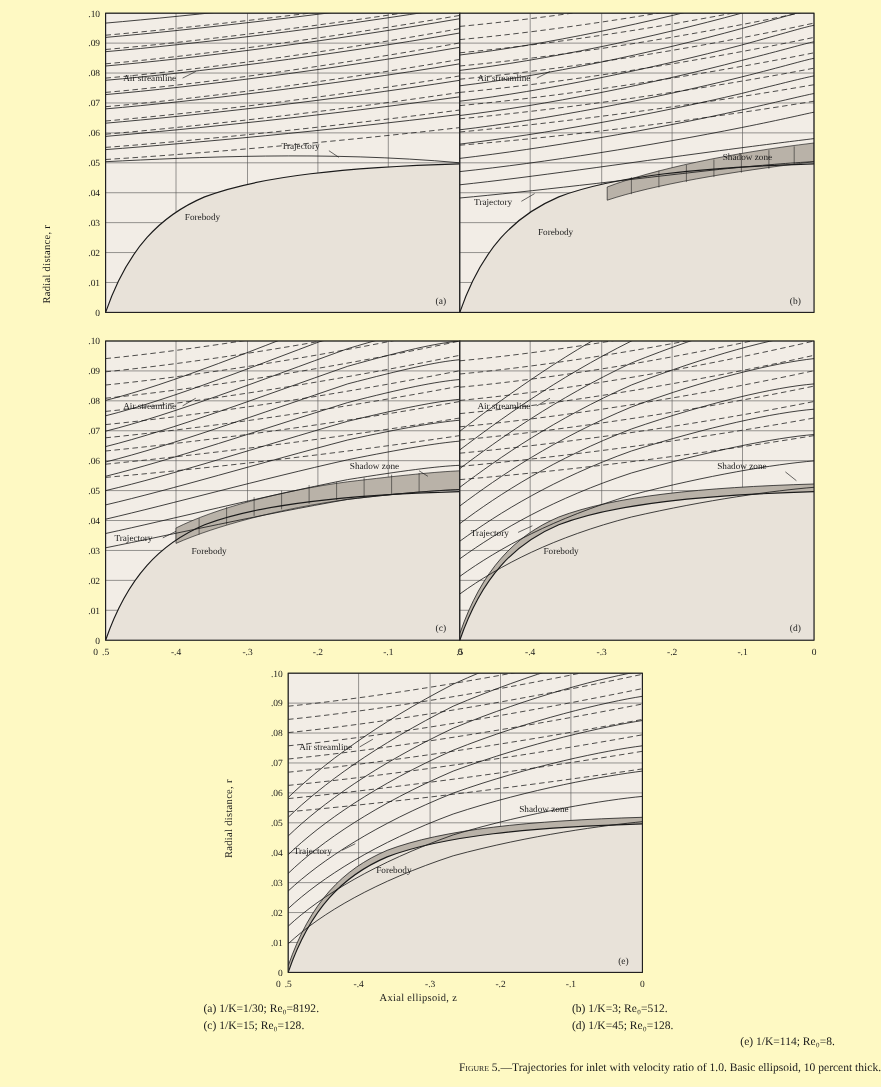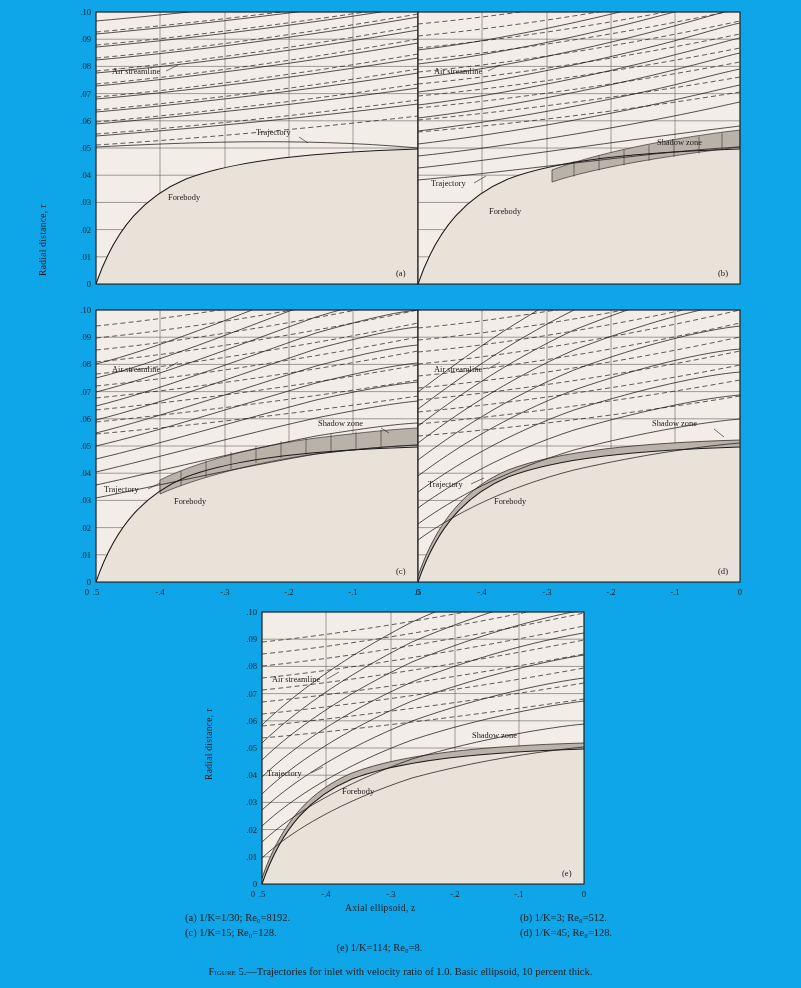--- a/index.html
+++ b/index.html
@@ -11,21 +11,21 @@
     width: 801px;
     height: 988px;
     position: relative;
     font-family: "Liberation Serif", serif;
     color: #1b1b1b;
     overflow: hidden;
   }
   .page {
     position: absolute;
     inset: 0;
-    background: #0ea5e9;
+    background: #fef9c3;
   }
 
   
   .panel {
     position: absolute;
   }
   .plot-wrap {
     position: absolute;
     left: 0;
     top: 0;
@@ -78,25 +78,25 @@
   }
   .cap-left {
     position: absolute;
     left: 185px;
   }
   .cap-right {
     position: absolute;
     left: 520px;
   }
   .cap-center {
-    text-align: center;
+    text-align: right;
     width: 759px;
   }
   .fig-line {
-    text-align: center;
+    text-align: right;
     width: 801px;
     margin-top: 7px;
     font-size: 10.5px;
   }
   .smallcaps {
     font-variant: small-caps;
   }
 </style>
 </head>
 <body>

